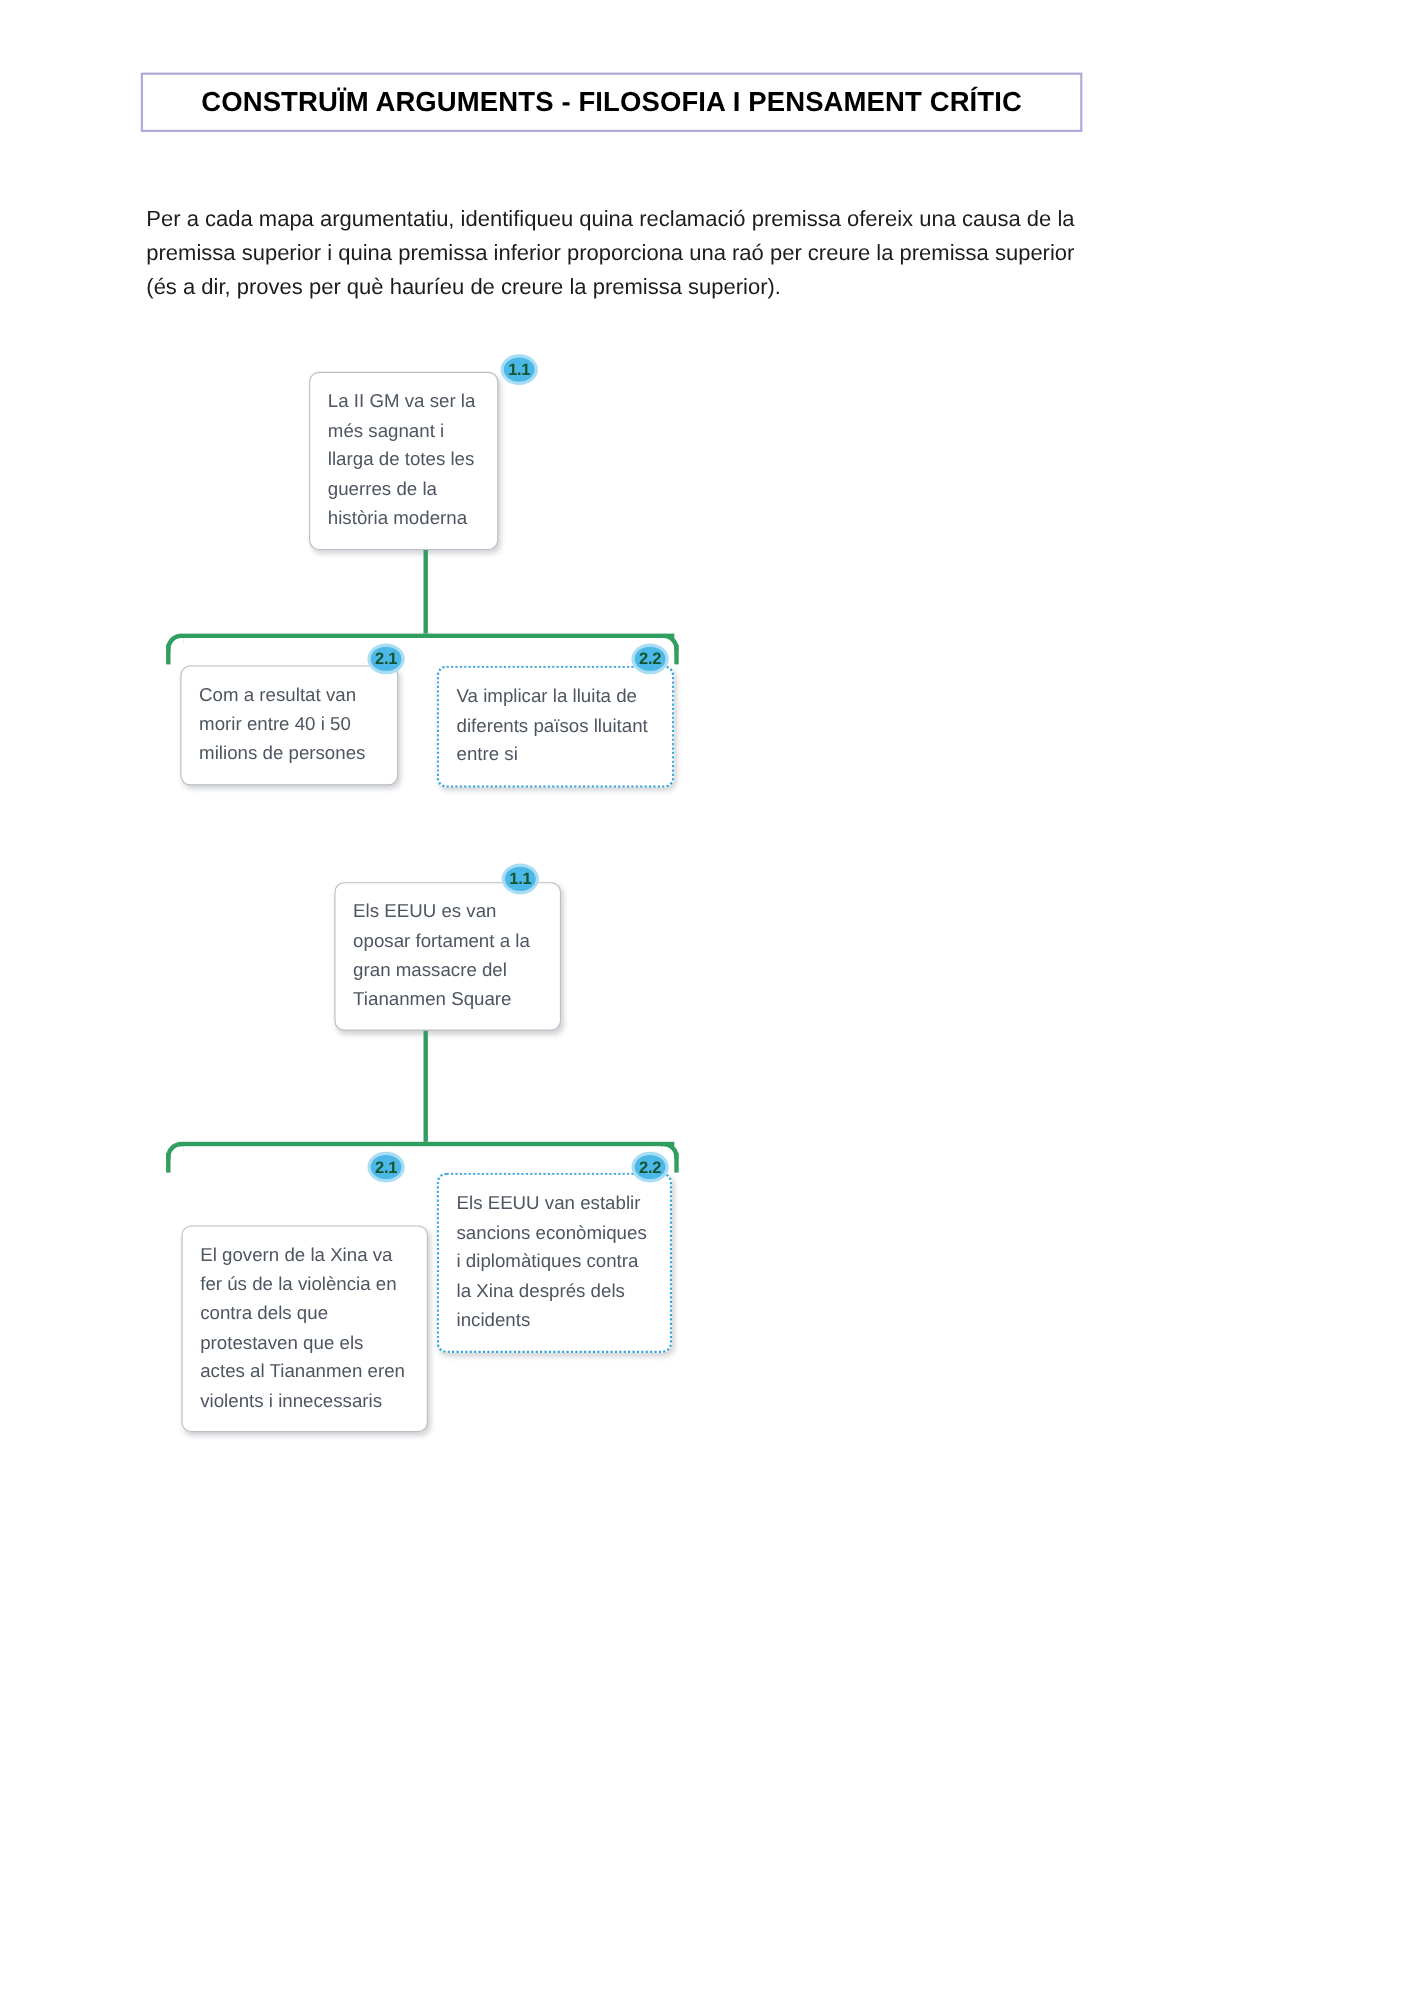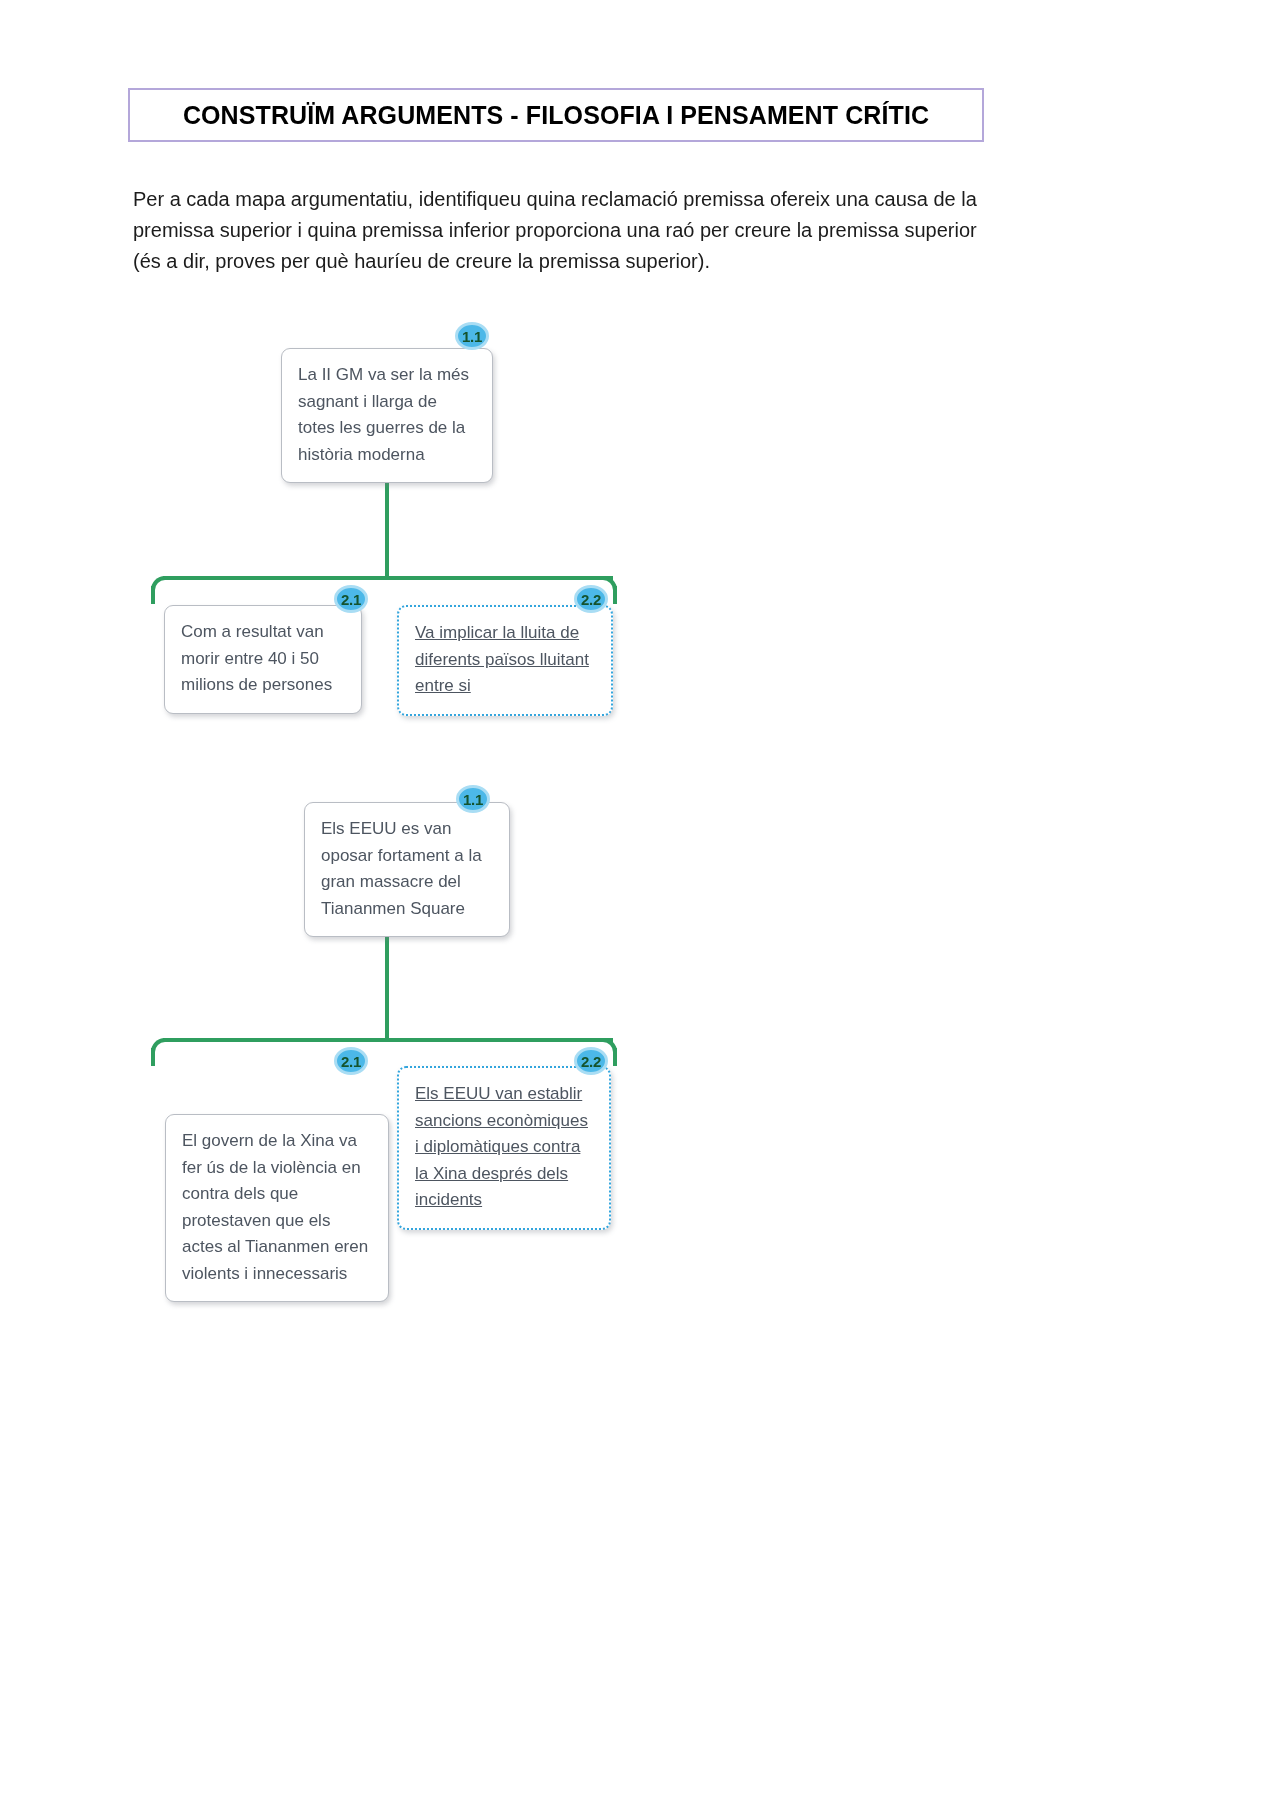--- a/index.html
+++ b/index.html
@@ -29,21 +29,20 @@
     left: 128px;
     top: 66px;
     width: 856px;
     height: 54px;
     border: 2px solid #b4a7da;
     box-sizing: border-box;
     display: flex;
     align-items: center;
     justify-content: center;
     background: #ffffff;
-    margin-top: 22px;
   }
   .title-text {
     font-family: "Liberation Sans", sans-serif;
     font-size: 25px;
     font-weight: bold;
     color: #000000;
     letter-spacing: 0.1px;
     white-space: nowrap;
   }
 
@@ -79,21 +78,20 @@
   }
   .node.solid {
     border: 1.4px solid #b9bdc4;
     border-radius: 9px;
     box-shadow: 2px 3px 5px rgba(120,125,135,0.32);
   }
   .node.dotted {
     border: 2.6px dotted #33a5dd;
     border-radius: 9px;
     box-shadow: 2px 3px 5px rgba(120,125,135,0.30);
-    text-decoration: underline;
   }
 
   .badge {
     position: absolute;
     width: 34px;
     height: 28px;
     border-radius: 50%;
     background: #4cb8e8;
     border: 3px solid #a9ddf4;
     color: #14532d;
@@ -139,21 +137,21 @@
 <div class="page">
 
   <div class="title-box">
     <div class="title-text">CONSTRUÏM ARGUMENTS - FILOSOFIA I PENSAMENT CRÍTIC</div>
   </div>
 
   <div class="intro">Per a cada mapa argumentatiu, identifiqueu quina reclamació premissa ofereix una causa de la premissa superior i quina premissa inferior proporciona una raó per creure la premissa superior (és a dir, proves per què hauríeu de creure la premissa superior).</div>
 
   <div class="map map-1">
 
-    <div class="node solid" style="left:281px; top:48px; width:212px;">La II GM va ser la més sagnant i llarga de totes les guerres de la història moderna</div>
+    <div class="node solid" style="left:281px; top:38px; width:172px;">La II GM va ser la més sagnant i llarga de totes les guerres de la història moderna</div>
     <div class="badge" style="left:455px; top:22px;">1.1</div>
 
     <div class="conn conn-v" style="left:385px; top:168px; height:108px;"></div>
 
     <div class="conn conn-h" style="left:163px; top:276px; width:450px;"></div>
     <div class="conn-corner" style="left:151px; top:276px;"></div>
     <div class="conn-corner right" style="left:601px; top:276px;"></div>
     <div class="conn conn-v" style="left:151px; top:286px; height:18px;"></div>
     <div class="conn conn-v" style="left:613px; top:286px; height:18px;"></div>
 

